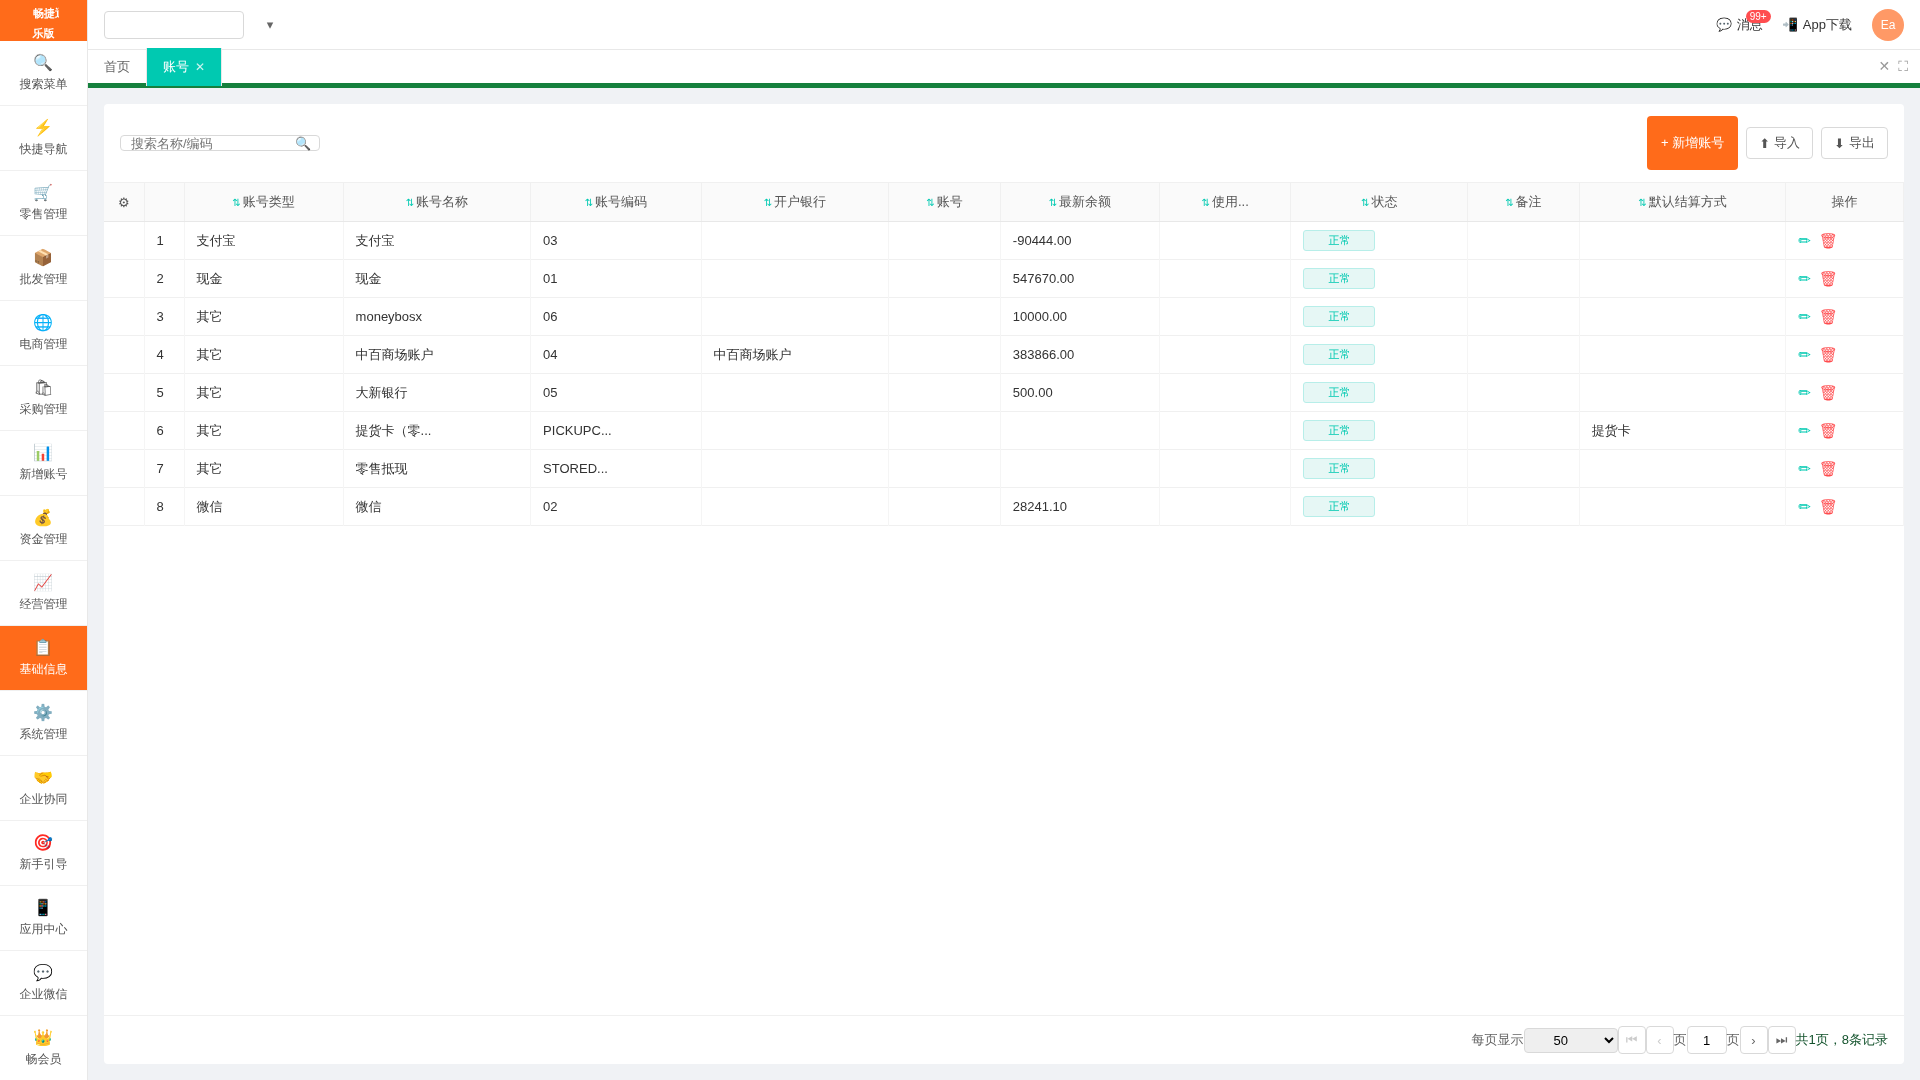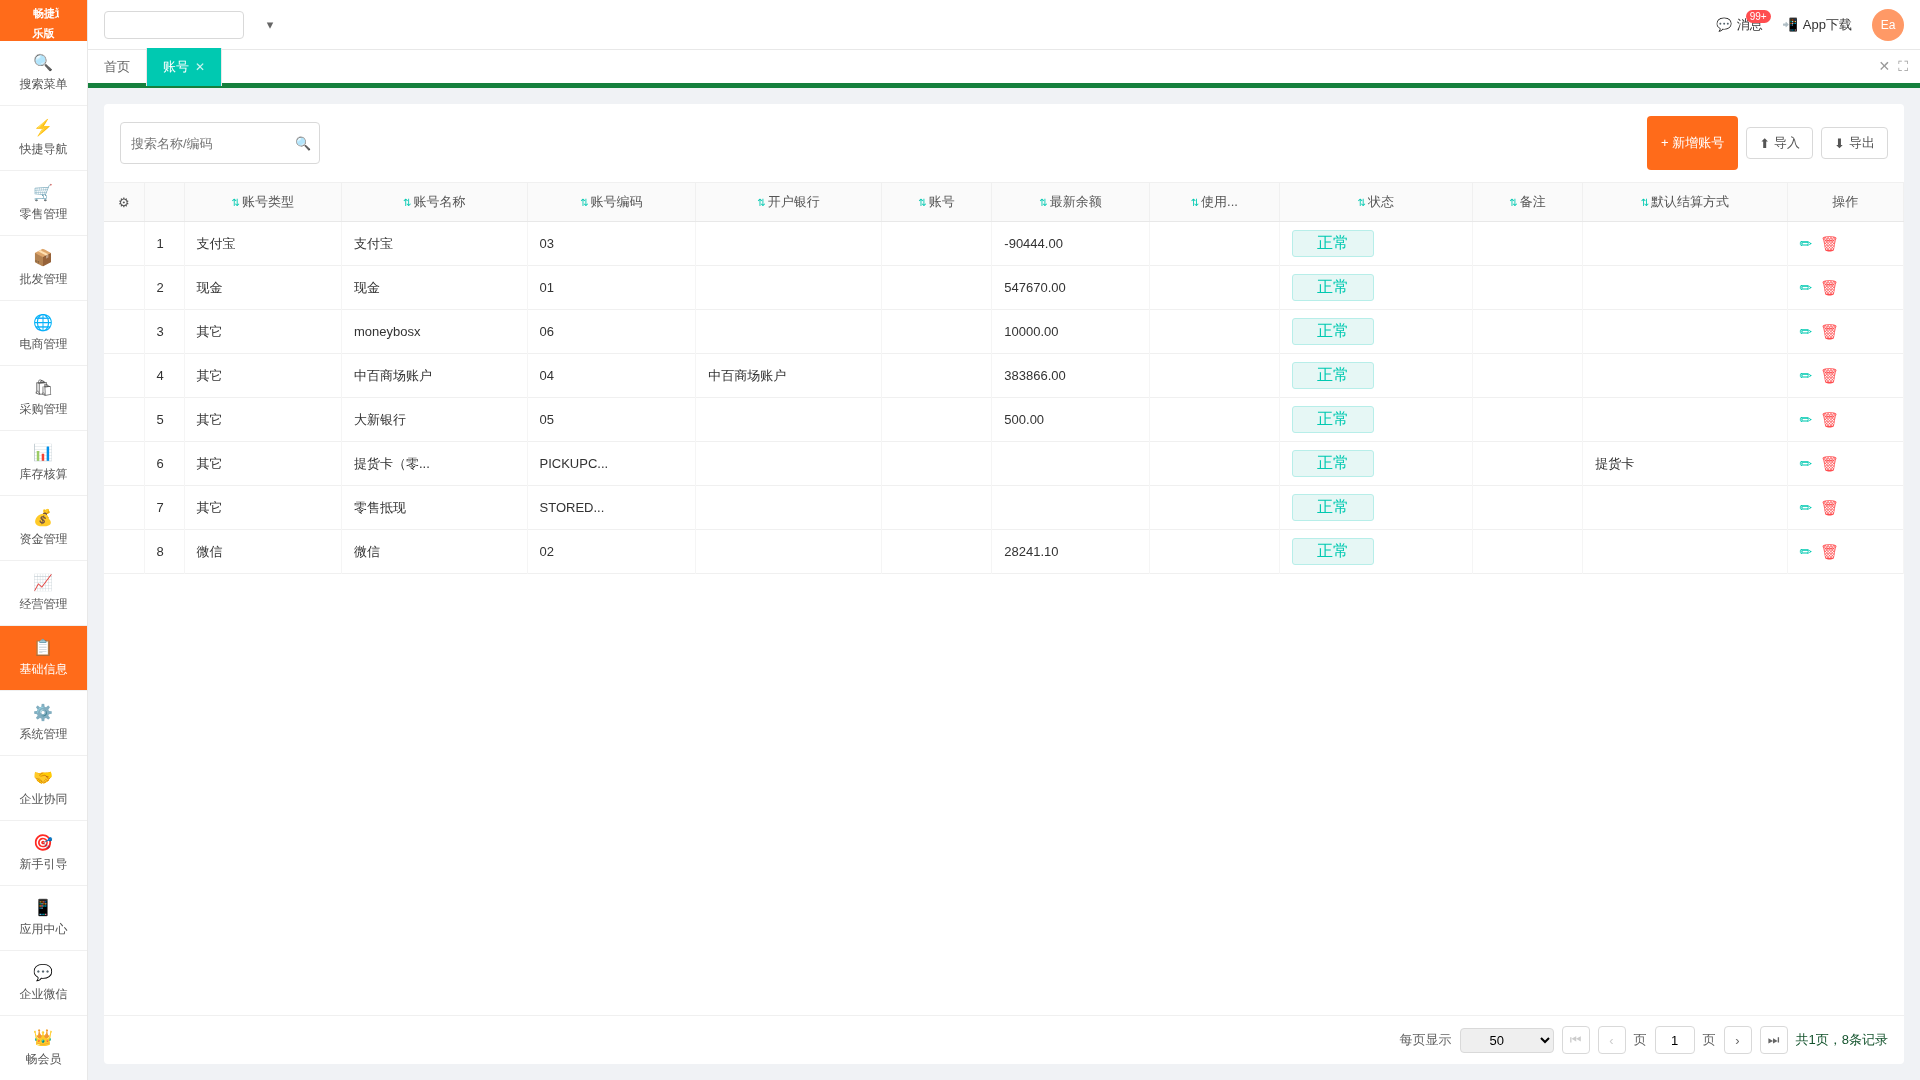--- a/index.html
+++ b/index.html
@@ -204,21 +204,21 @@
       justify-content: space-between;
       border-bottom: 1px solid #f0f0f0;
     }
     .toolbar-left {
       display: flex;
       align-items: center;
       gap: 8px;
     }
     .search-box {
       width: 200px;
-      height: 42px;
+      height: 16px;
       border: 1px solid #d9d9d9;
       border-radius: 4px;
       padding: 0 32px 0 10px;
       font-size: 13px;
       outline: none;
     }
     .search-icon-btn {
       position: absolute;
       right: 8px;
       top: 50%;
@@ -289,21 +289,21 @@
       color: #333;
       font-size: 13px;
       border-right: 1px solid #f5f5f5;
     }
     .status-badge {
       background: #e6f7f5;
       color: #00c9b1;
       border: 1px solid #b7eee9;
       border-radius: 3px;
       padding: 2px 24px;
-      font-size: 16px;
+      font-size: 11px;
       display: inline-block;
     }
     .action-btns {
       display: flex;
       gap: 8px;
     }
     .action-btn {
       cursor: pointer;
       color: #00c9b1;
       font-size: 15px;
@@ -313,21 +313,20 @@
       width: 40px;
       text-align: center;
     }
 
     
     .pagination {
       padding: 10px 16px;
       display: flex;
       align-items: center;
       justify-content: flex-end;
-      gap: 8px;
       border-top: 1px solid #f0f0f0;
     }
     .pagination-label { color: #666; font-size: 13px; }
     .page-size-select {
       border: 1px solid #d9d9d9;
       border-radius: 4px;
       padding: 3px 25px;
       font-size: 13px;
       cursor: pointer;
     }
@@ -388,21 +387,21 @@
   <div class="sidebar-item">
     <span class="icon">🌐</span>
     <span>电商管理</span>
   </div>
   <div class="sidebar-item">
     <span class="icon">🛍</span>
     <span>采购管理</span>
   </div>
   <div class="sidebar-item">
     <span class="icon">📊</span>
-    <span>库存核算</span>
+    <span>新增账号</span>
   </div>
   <div class="sidebar-item">
     <span class="icon">💰</span>
     <span>资金管理</span>
   </div>
   <div class="sidebar-item">
     <span class="icon">📈</span>
     <span>经营管理</span>
   </div>
   <div class="sidebar-item active">

